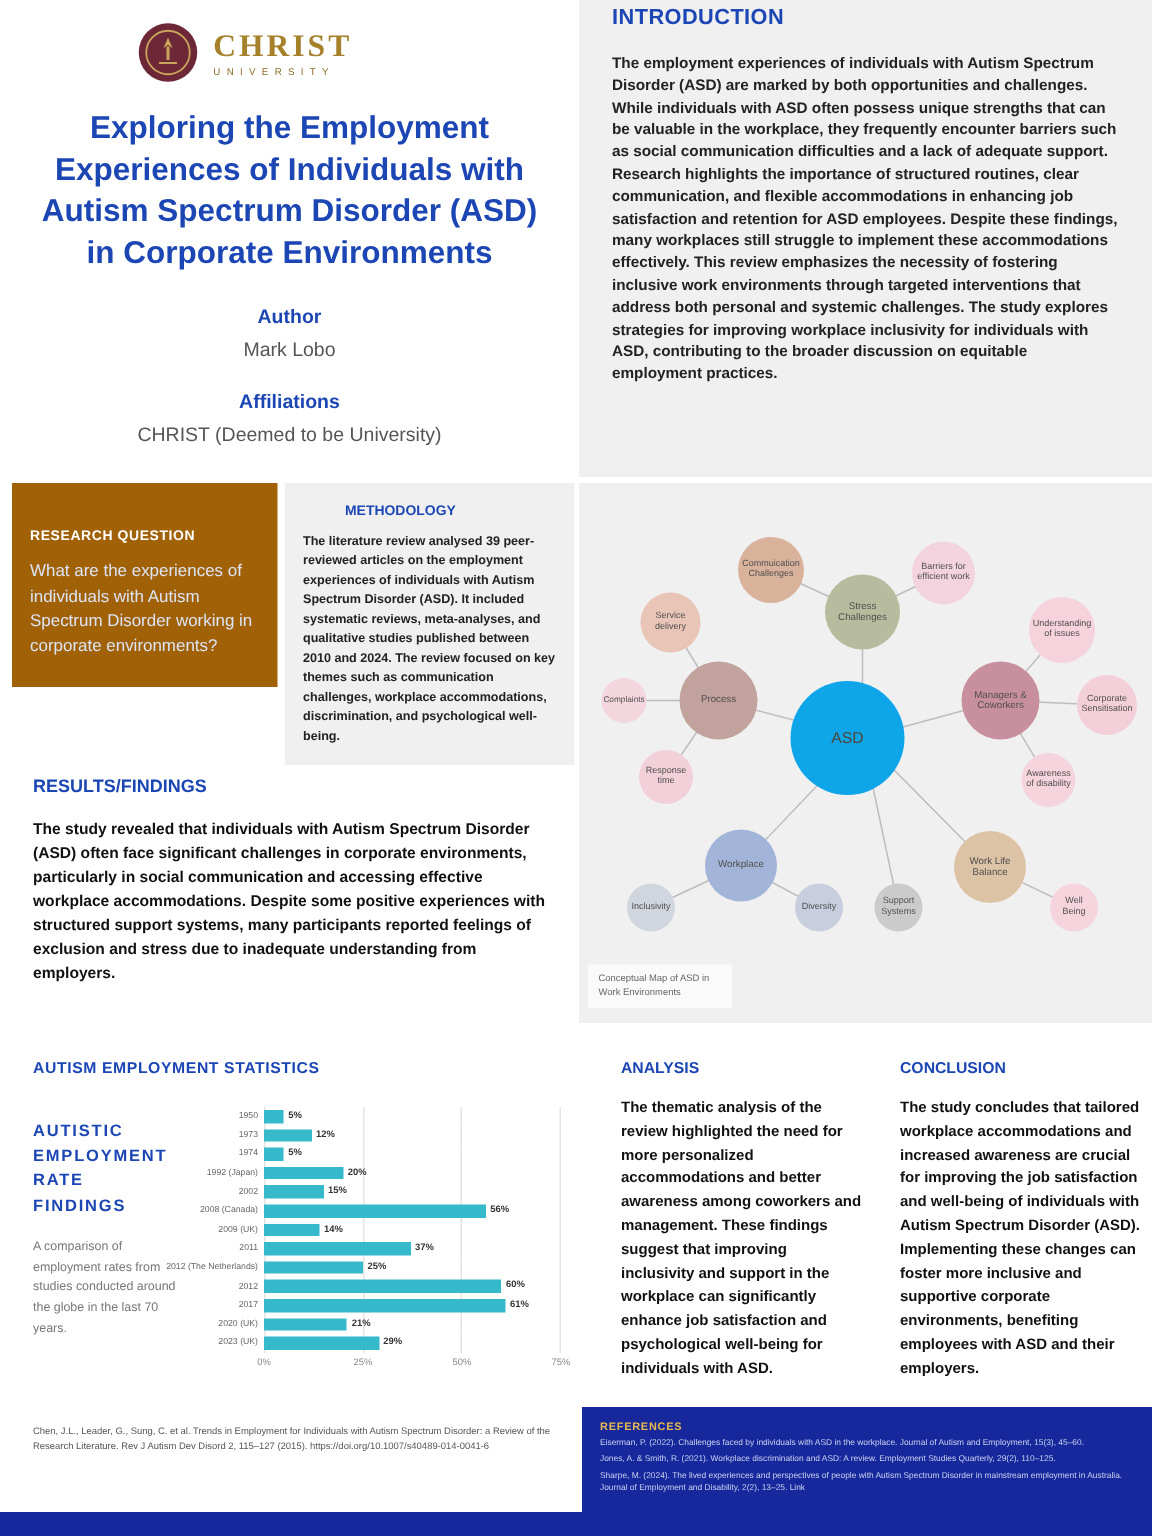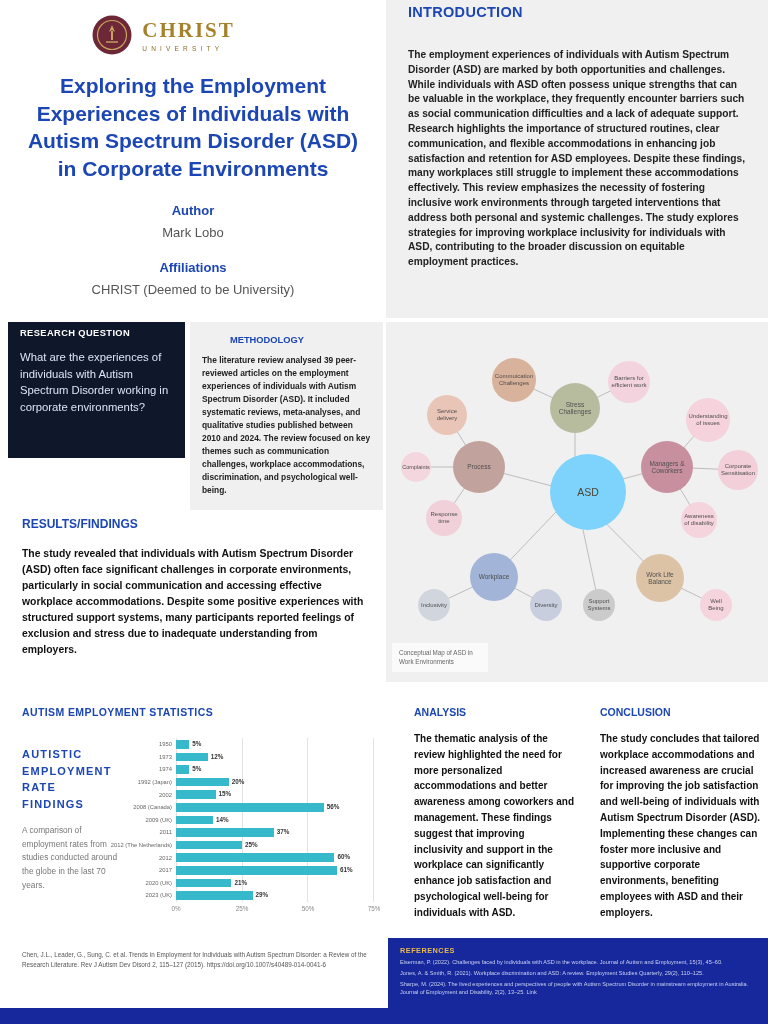--- a/index.html
+++ b/index.html
@@ -20,24 +20,24 @@
   .logo-text { text-align:left; }
   .logo-brand { font-family:"Liberation Serif", serif; font-size:21px; font-weight:bold; color:#a5812c; letter-spacing:2px; }
   .logo-sub { font-size:6.5px; letter-spacing:4.2px; color:#8c6e26; margin-top:2px; }
   #poster-title { margin:16px 26px 0; font-size:21px; line-height:1.32; font-weight:bold; color:#1b46b4; }
   .byline-label { margin-top:20px; font-size:13px; color:#1b46b4; font-weight:bold; }
   .byline-value { margin-top:7px; font-size:13px; color:#555; }
 
   
   #intro-panel { position:absolute; left:386px; top:0; right:0; height:318px; background:#f0f0f0; padding:4px 22px; }
   #intro-heading { font-size:14.5px; letter-spacing:.3px; }
-  #intro-body { margin-top:28px; font-size:10.2px; font-weight:bold; line-height:14.8px; color:#222; }
-
-  
-  #rq-box { position:absolute; left:8px; top:322px; width:177px; height:136px; background:#0f172a; padding:6px 12px; }
+  #intro-body { margin-top:16px; font-size:10.2px; font-weight:bold; line-height:14.8px; color:#222; }
+
+  
+  #rq-box { position:absolute; left:8px; top:322px; width:177px; height:136px; background:#a16207; padding:30px 12px; }
   #rq-heading { color:#ffffff; font-size:9.3px; font-weight:bold; letter-spacing:.4px; }
   #rq-body { margin-top:11px; color:#dde4f6; font-size:11.3px; line-height:16.5px; }
   #method-box { position:absolute; left:190px; top:322px; width:193px; height:188px; background:#f0f0f0; padding:13px 12px; }
   #method-heading { font-size:9.3px;margin-left:28px; }
   #method-body { margin-top:9px; font-size:8.4px; font-weight:bold; line-height:13px; color:#222; }
 
   
   #results { position:absolute; left:8px; top:517px; width:376px; padding:0 14px; }
   #results-heading { font-size:12px; }
   #results-body { margin-top:15px; font-size:10.4px; font-weight:bold; line-height:16px; color:#111; }
@@ -143,21 +143,21 @@
           <line x1="274" y1="256" x2="330" y2="283" stroke="#bdbdbd" stroke-width="1"></line>
           <line x1="189" y1="170" x2="213" y2="283" stroke="#bdbdbd" stroke-width="1"></line>
           <line x1="189" y1="170" x2="108" y2="255" stroke="#bdbdbd" stroke-width="1"></line>
           <line x1="108" y1="255" x2="160" y2="283" stroke="#bdbdbd" stroke-width="1"></line>
           <line x1="108" y1="255" x2="48" y2="283" stroke="#bdbdbd" stroke-width="1"></line>
           <line x1="189" y1="170" x2="93" y2="145" stroke="#bdbdbd" stroke-width="1"></line>
           <line x1="93" y1="145" x2="30" y2="145" stroke="#bdbdbd" stroke-width="1"></line>
           <line x1="93" y1="145" x2="61" y2="93" stroke="#bdbdbd" stroke-width="1"></line>
           <line x1="93" y1="145" x2="58" y2="196" stroke="#bdbdbd" stroke-width="1"></line>
         </svg>
-        <div class="cm-node" style="left: 164px; top: 132px; width: 76px; height: 76px; background: #7dd3fc; font-size: 10.5px; color: rgb(78, 69, 55);">
+        <div class="cm-node" style="left: 141px; top: 132px; width: 76px; height: 76px; background: #0ea5e9; font-size: 10.5px; color: rgb(78, 69, 55);">
           <span>ASD</span>
         </div>
         <div class="cm-node" style="left: 164px; top: 61px; width: 50px; height: 50px; background: rgb(184, 188, 158); font-size: 6.5px;">
           <span>Stress Challenges</span>
         </div>
         <div class="cm-node" style="left: 106px; top: 36px; width: 44px; height: 44px; background: rgb(217, 178, 155); font-size: 6px;">
           <span>Commuication Challenges</span>
         </div>
         <div class="cm-node" style="left: 222px; top: 39px; width: 42px; height: 42px; background: rgb(243, 212, 222); font-size: 6px;">
           <span>Barriers for efficient work</span>

